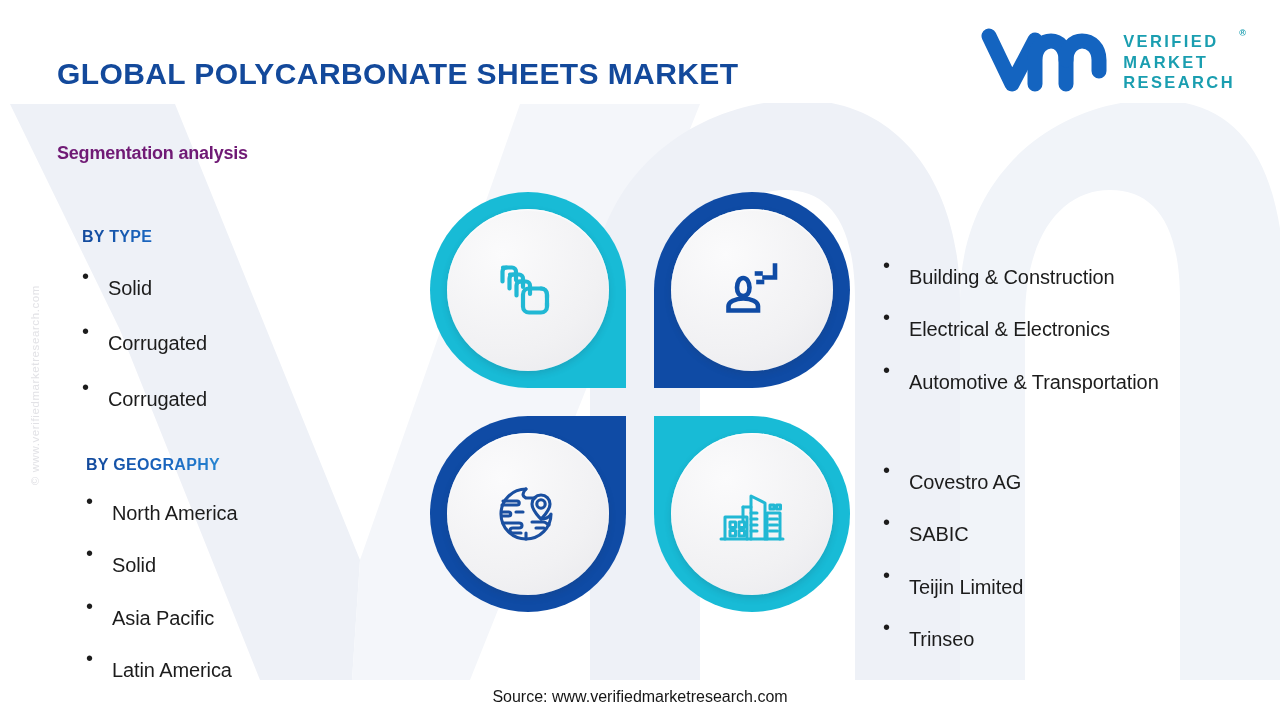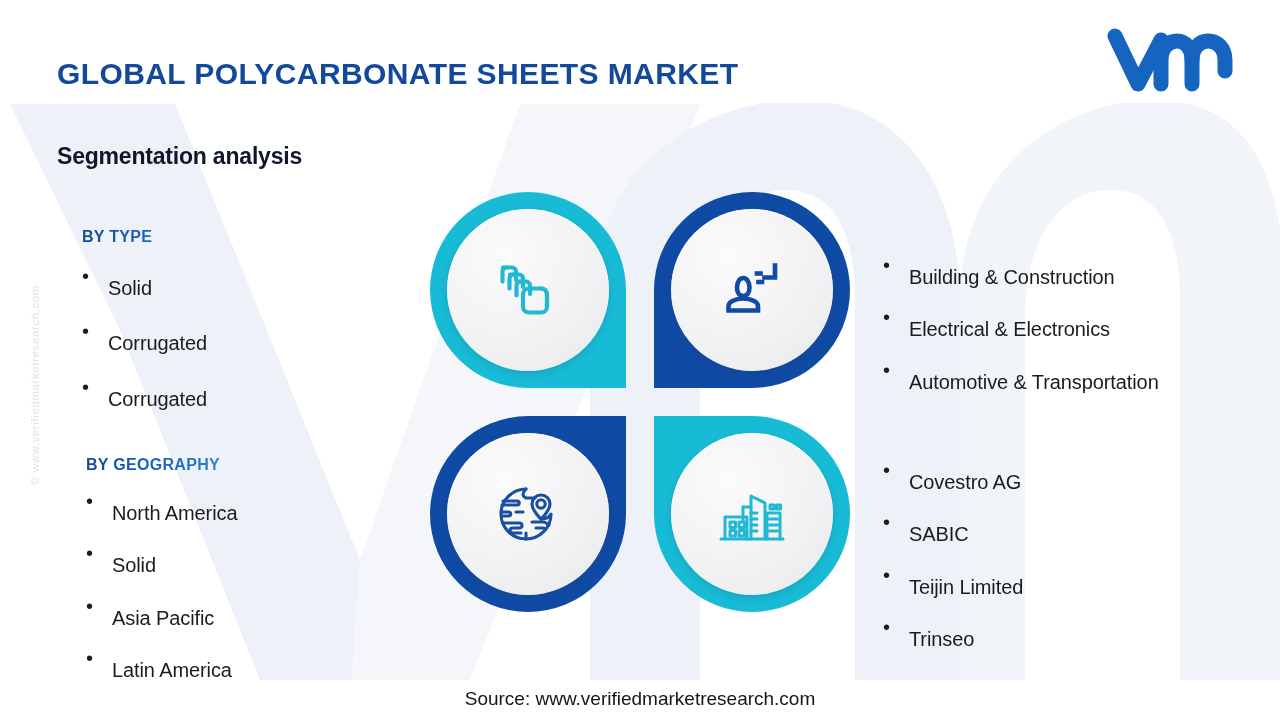--- a/index.html
+++ b/index.html
@@ -31,23 +31,23 @@
     letter-spacing: 0.4px;
     color: #13499b;
     z-index: 5;
     white-space: nowrap;
   }
 
   #section-subtitle {
     position: absolute;
     left: 57px;
     top: 143px;
-    font-size: 23px;
+    font-size: 18px;
     font-weight: bold;
-    color: #0f172a;
+    color: #701a75;
     letter-spacing: -0.2px;
     z-index: 5;
     white-space: nowrap;
   }
 
   
   #brand-logo {
     position: absolute;
     right: 45px;
     top: 26px;
@@ -175,21 +175,21 @@
   #badge-geography .ring { background: #0f4ba5; border-top-right-radius: 0; }
   #badge-keyplayers{ left: 224px; top: 224px; }
   #badge-keyplayers.ring, #badge-keyplayers .ring { background: #18bbd6; border-top-left-radius: 0; }
 
   
   #footer-source {
     position: absolute;
     left: 0; right: 0;
     top: 688px;
     text-align: center;
-    font-size: 19px;
+    font-size: 16px;
     color: #161616;
     z-index: 5;
   }
 </style>
 </head>
 <body>
 
 <svg id="bg-watermark" viewBox="0 0 1280 720" preserveAspectRatio="none">
   <defs>
     <clipPath id="clipAll">
@@ -213,20 +213,26 @@
 
 <div id="brand-logo">
   <span class="logo-mark">
     <svg width="128" height="68" viewBox="0 0 128 68">
       <g fill="none" stroke="#1464c0" stroke-width="15" stroke-linecap="round" stroke-linejoin="round">
         <path d="M8 10 L31 58 L54 14"></path>
         <path d="M54 58 L54 34 C54 22 62 15 70 15 C78 15 85 22 85 34 L85 58"></path>
         <path d="M85 34 C85 22 93 15 101 15 C110 15 118 22 118 34 L118 45"></path>
       </g>
     </svg>
+  </span>
+  <span class="logo-words">
+    <span>VERIFIED</span><br>
+    <span>MARKET</span><br>
+    <span>RESEARCH</span>
+    <span class="reg">®</span>
   </span>
 </div>
 
 <div id="side-watermark">© www.verifiedmarketresearch.com</div>
 
 <div class="seg-group" id="group-type">
   <div class="seg-title">BY TYPE</div>
   <ul class="seg-list">
     <li>
         <span class="bullet">•</span>

